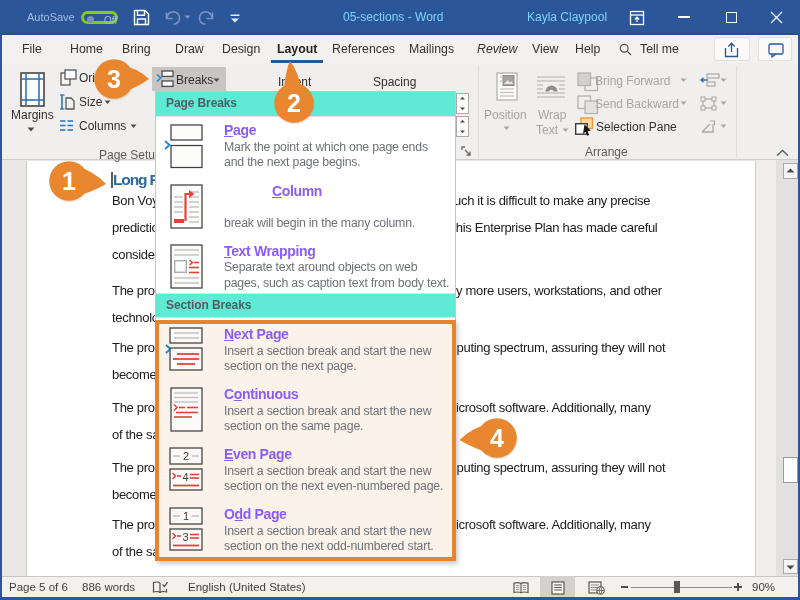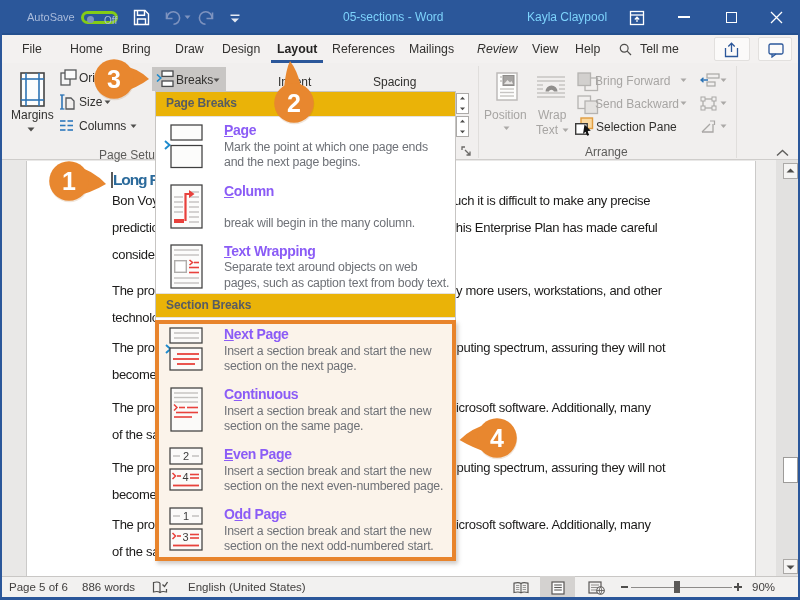--- a/index.html
+++ b/index.html
@@ -21,21 +21,21 @@
   .glabel{position:absolute;font-size:12px;color:#5C5B59;white-space:nowrap;}
   .btnlabel{position:absolute;font-size:12px;color:#31302E;white-space:nowrap;}
   .gray{color:#A7A5A3;}
   .vdiv{position:absolute;width:1px;background:#E0DEDC;top:3px;height:92px;}
   
   #doc{left:0;top:160px;width:800px;height:416px;background:#E9E8E7;}
   #page{position:absolute;left:26px;top:1px;width:730px;height:415px;background:#FFFFFF;border-left:1px solid #CBCAC9;border-right:1px solid #CBCAC9;}
   .bline{position:absolute;font-size:13px;color:#1B1A19;white-space:nowrap;letter-spacing:-0.3px;}
   
   #menu{left:155px;top:91px;width:301px;height:466px;background:#FFFFFF;border:1px solid #C7C5C3;}
-  .mhead{position:absolute;left:0px;width:299px;height:25px;background:#eab308;border-bottom:1px solid #E4E2E0;}
+  .mhead{position:absolute;left:0px;width:299px;height:25px;background:#5eead4;border-bottom:1px solid #E4E2E0;}
   .mheadt{position:absolute;left:10px;top:3.5px;font-size:12px;font-weight:bold;color:#575C63;letter-spacing:-0.1px;}
   .mtitle{position:absolute;left:68px;font-size:14px;font-weight:bold;color:#8b5cf6;white-space:nowrap;letter-spacing:-0.35px;}
   .mdesc{position:absolute;left:68px;font-size:12.3px;color:#6E7177;white-space:nowrap;letter-spacing:-0.2px;}
   .micon{position:absolute;left:14px;}
   #secbox{left:155px;top:320px;width:301px;height:241px;background:#FBF3EA;border:4px solid #E8842C;box-shadow:2px 3px 4px rgba(120,110,100,0.35);}
   .u{text-decoration:underline;}
   
   #statusbar{left:0;top:576px;width:800px;height:21px;background:#F2F1F0;border-top:1px solid #C9C7C5;}
   .stxt{position:absolute;top:4px;font-size:11.5px;color:#413F3E;white-space:nowrap;}
   
@@ -382,21 +382,21 @@
         <line x1="19" y1="18" x2="29" y2="18"></line>
           <line x1="19" y1="23" x2="29" y2="23"></line>
         <line x1="19" y1="28" x2="29" y2="28"></line>
           <line x1="19" y1="33" x2="29" y2="33"></line>
         <line x1="19" y1="38" x2="29" y2="38"></line>
       </g>
       <rect x="4" y="35" width="10" height="4" fill="#E8413C"></rect>
       <path d="M15.5 37 V10 H19" fill="none" stroke="#E8413C" stroke-width="2.2"></path>
       <path d="M19 6 L24.5 10 L19 14 Z" fill="#E8413C"></path>
     </svg>
-    <span class="mtitle" style="top:91px;"><span class="u">C</span>olumn</span>
+    <span class="mtitle" style="top:91px;margin-left:48px;"><span class="u">C</span>olumn</span>
     <span class="mdesc" style="top:123.5px;">break will begin in the many column.</span>
 
     <svg class="micon" style="top:152px;" width="33" height="45" viewBox="0 0 33 45">
       <rect x="1" y="1" width="31" height="43" fill="#FCFCFB" stroke="#3F3F3F" stroke-width="1.25"></rect>
       <g stroke="#C3C1BF" stroke-width="1.4">
         <line x1="4" y1="6" x2="29" y2="6"></line>
           <line x1="4" y1="11" x2="29" y2="11"></line>
         <line x1="4" y1="34" x2="29" y2="34"></line>
           <line x1="4" y1="39" x2="29" y2="39"></line>
       </g>

